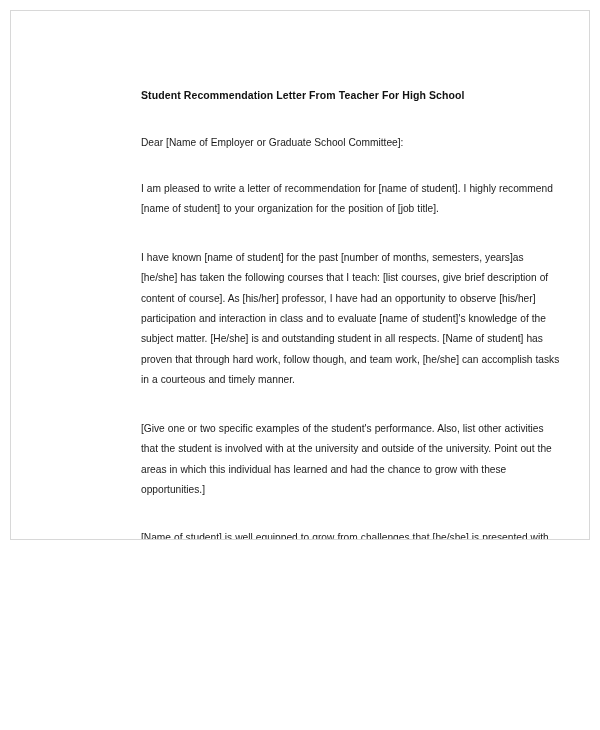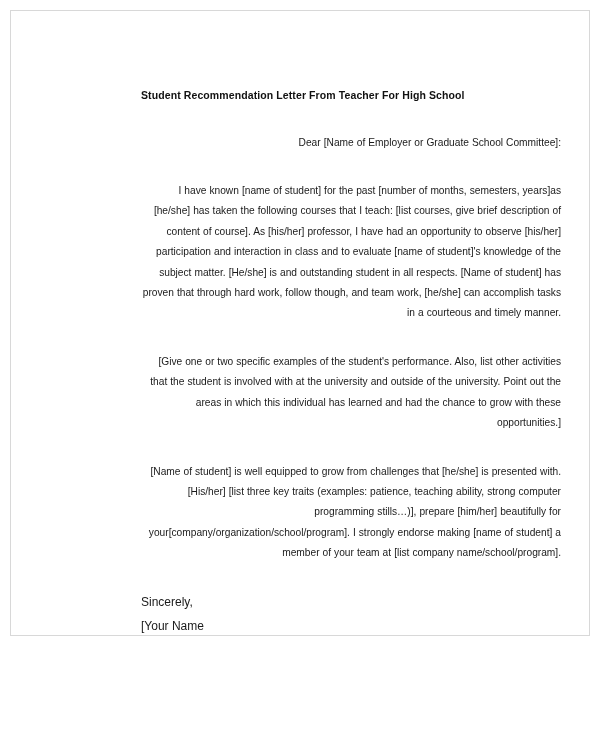--- a/index.html
+++ b/index.html
@@ -17,21 +17,21 @@
     width: 600px;
     height: 730px;
     background: #ffffff;
     box-sizing: border-box;
   }
   .sheet {
     position: absolute;
     left: 10px;
     top: 10px;
     width: 580px;
-    height: 626px;
+    height: 530px;
     border: 1px solid #d8d8d8;
     background: #ffffff;
     box-sizing: border-box;
     overflow: hidden;
   }
   .doc-body {
     position: absolute;
     left: 130px;
     top: 78px;
     width: 420px;
@@ -42,21 +42,21 @@
     color: #111111;
     letter-spacing: 0.1px;
     margin: 0 0 30px 0;
     line-height: 1.3;
   }
   .para {
     font-size: 10.2px;
     color: #1a1a1a;
     line-height: 2.0;
     margin: 0 0 20px 0;
-    text-align: right;
+    text-align: left;
     word-spacing: 0.2px;
   }
   .para.tight {
     margin-bottom: 0;
   }
   .para.salutation {
     margin-bottom: 26px;
   }
   .block-gap {
     margin-bottom: 26px;
@@ -79,20 +79,21 @@
 <body>
 
 <div class="page">
   <div class="sheet">
     <div class="doc-body">
 
       <h1 class="doc-title">Student Recommendation Letter From Teacher For High School</h1>
 
       <p class="para salutation">Dear [Name of Employer or Graduate School Committee]:</p>
 
+      <p class="para tight">I am pleased to write a letter of recommendation for [name of student]. I highly recommend [name of student] to your organization for the position of [job title].</p>
 
       <p class="para block-gap">I have known [name of student] for the past [number of months, semesters, years]as [he/she] has taken the following courses that I teach: [list courses, give brief description of content of course]. As [his/her] professor, I have had an opportunity to observe [his/her] participation and interaction in class and to evaluate [name of student]'s knowledge of the subject matter. [He/she] is and outstanding student in all respects. [Name of student] has proven that through hard work, follow though, and team work, [he/she] can accomplish tasks in a courteous and timely manner.</p>
 
       <p class="para block-gap">[Give one or two specific examples of the student's performance. Also, list other activities that the student is involved with at the university and outside of the university. Point out the areas in which this individual has learned and had the chance to grow with these opportunities.]</p>
 
       <p class="para block-gap"> [Name of student] is well equipped to grow from challenges that [he/she] is presented with. [His/her] [list three key traits (examples: patience, teaching ability, strong computer programming stills…)], prepare [him/her] beautifully for your[company/organization/school/program]. I strongly endorse making [name of student] a member of your team at [list company name/school/program].</p>
 
       <div class="sign-off">
         <span class="sign-off-line">Sincerely,</span>
         <span class="sign-space"></span>

